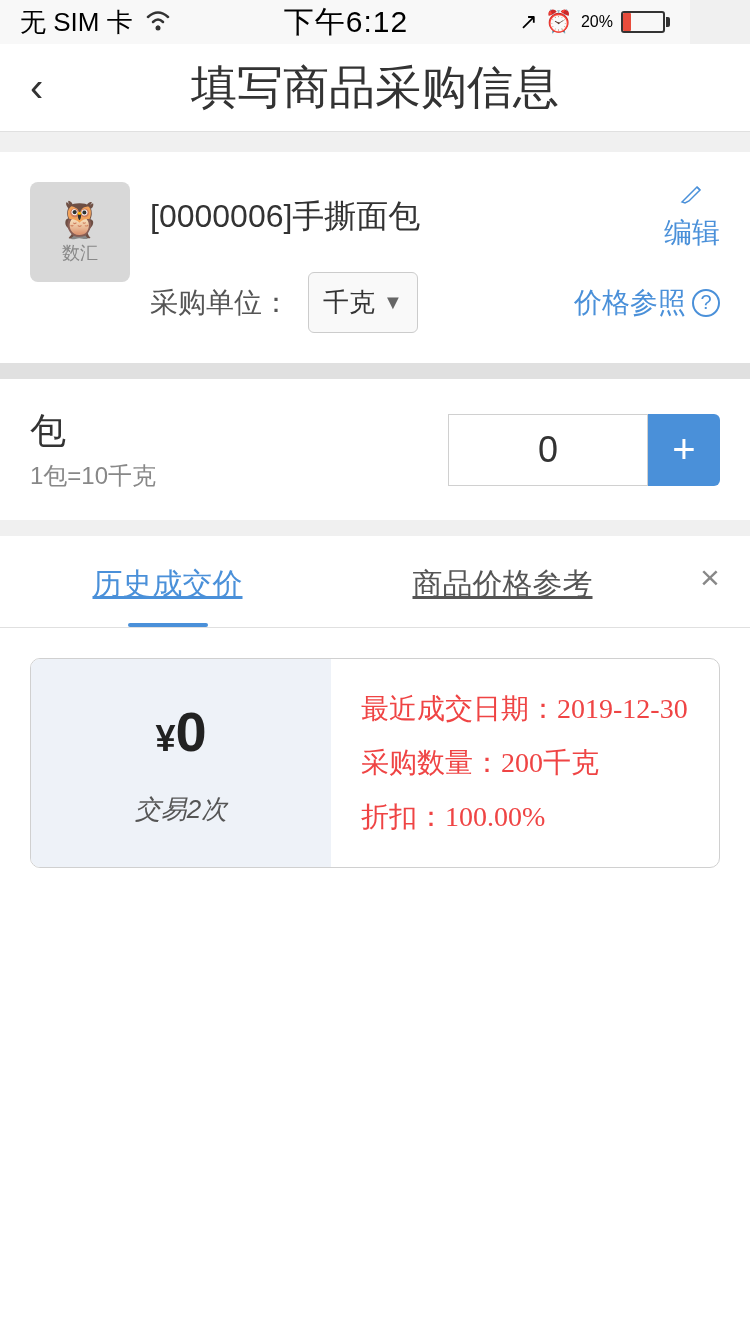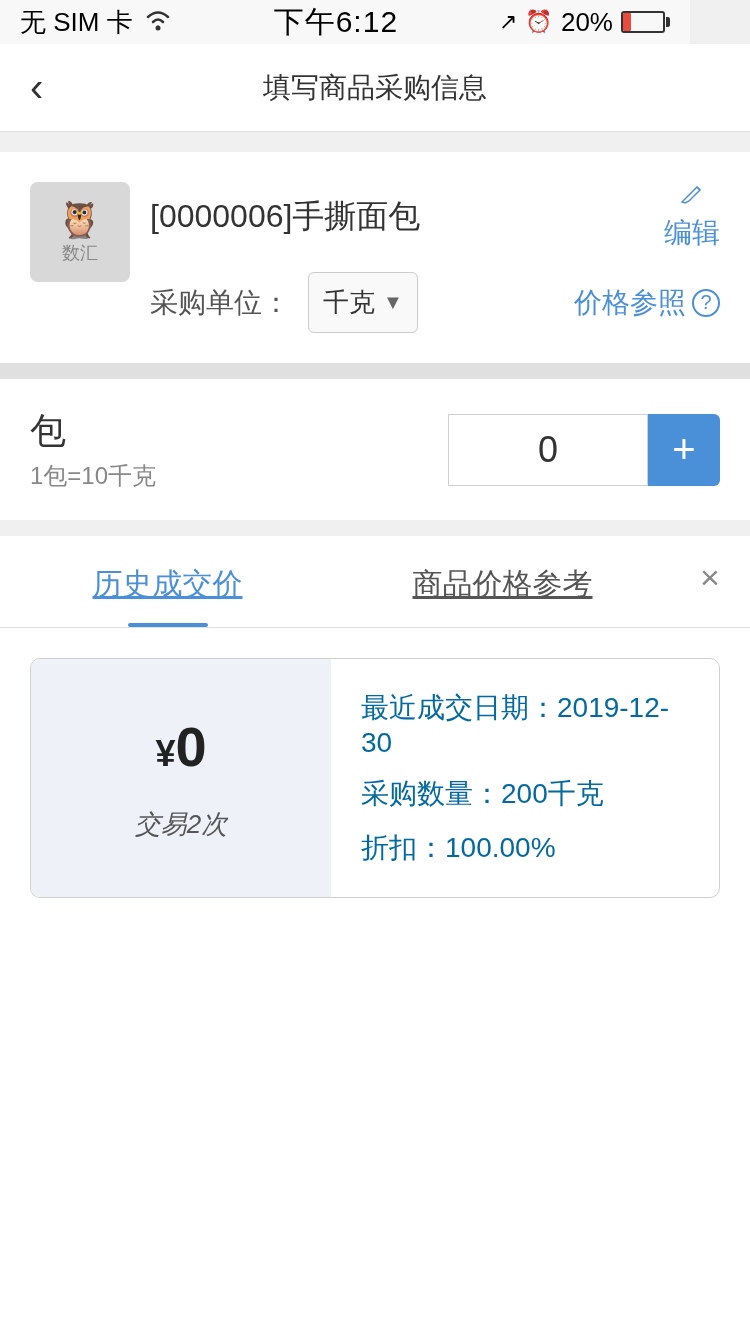--- a/index.html
+++ b/index.html
@@ -79,21 +79,21 @@
       border-bottom: 1px solid #e0e0e0;
     }
     .nav-back {
       position: absolute;
       left: 30px;
       font-size: 40px;
       color: #333;
       cursor: pointer;
     }
     .nav-title {
-      font-size: 28px;
+      font-size: 46px;
       font-weight: 500;
       color: #333;
     }
 
     
     .product-section {
       background: #fff;
       margin-top: 20px;
       padding: 30px;
     }
@@ -333,21 +333,22 @@
     .price-card-right {
       flex: 1;
       padding: 30px 30px;
       display: flex;
       flex-direction: column;
       justify-content: center;
       gap: 16px;
     }
     .price-detail-row {
       font-size: 28px;
-      color: #0369a1;
+      color: #ef4444;
+      font-family: Liberation Serif, serif;
     }
 
     
     .bottom-area {
       background: #fff;
       height: 600px;
     }
   </style>
 </head>
 <body>
@@ -361,21 +362,21 @@
         <path d="M10 13 Q15 8 20 13" stroke="#333" stroke-width="2.5" fill="none" stroke-linecap="round"></path>
         <path d="M5 8 Q15 -1 25 8" stroke="#333" stroke-width="2.5" fill="none" stroke-linecap="round"></path>
         <circle cx="15" cy="19" r="2.5" fill="#333"></circle>
       </svg>
     </span>
   </div>
   <div class="status-center">下午6:12</div>
   <div class="status-right">
     <span style="font-size:22px;">↗</span>
     <span style="font-size:22px;">⏰</span>
-    <span style="font-size:26px;">20%</span>
+    <span style="font-size:16px;">20%</span>
     <span class="battery-icon">
       <span class="battery-body">
         <span class="battery-fill"></span>
       </span>
       <span class="battery-tip"></span>
     </span>
   </div>
 </div>
 
 <div class="nav-bar">

